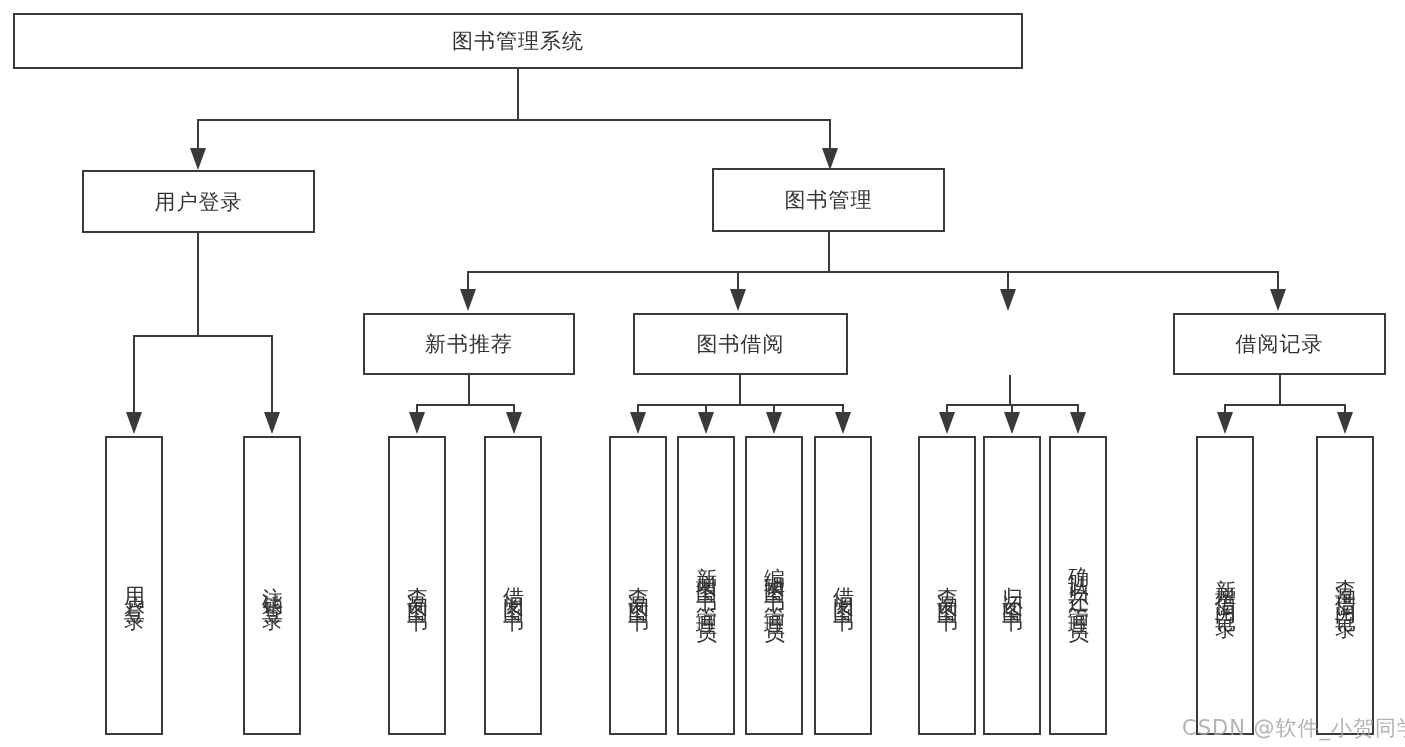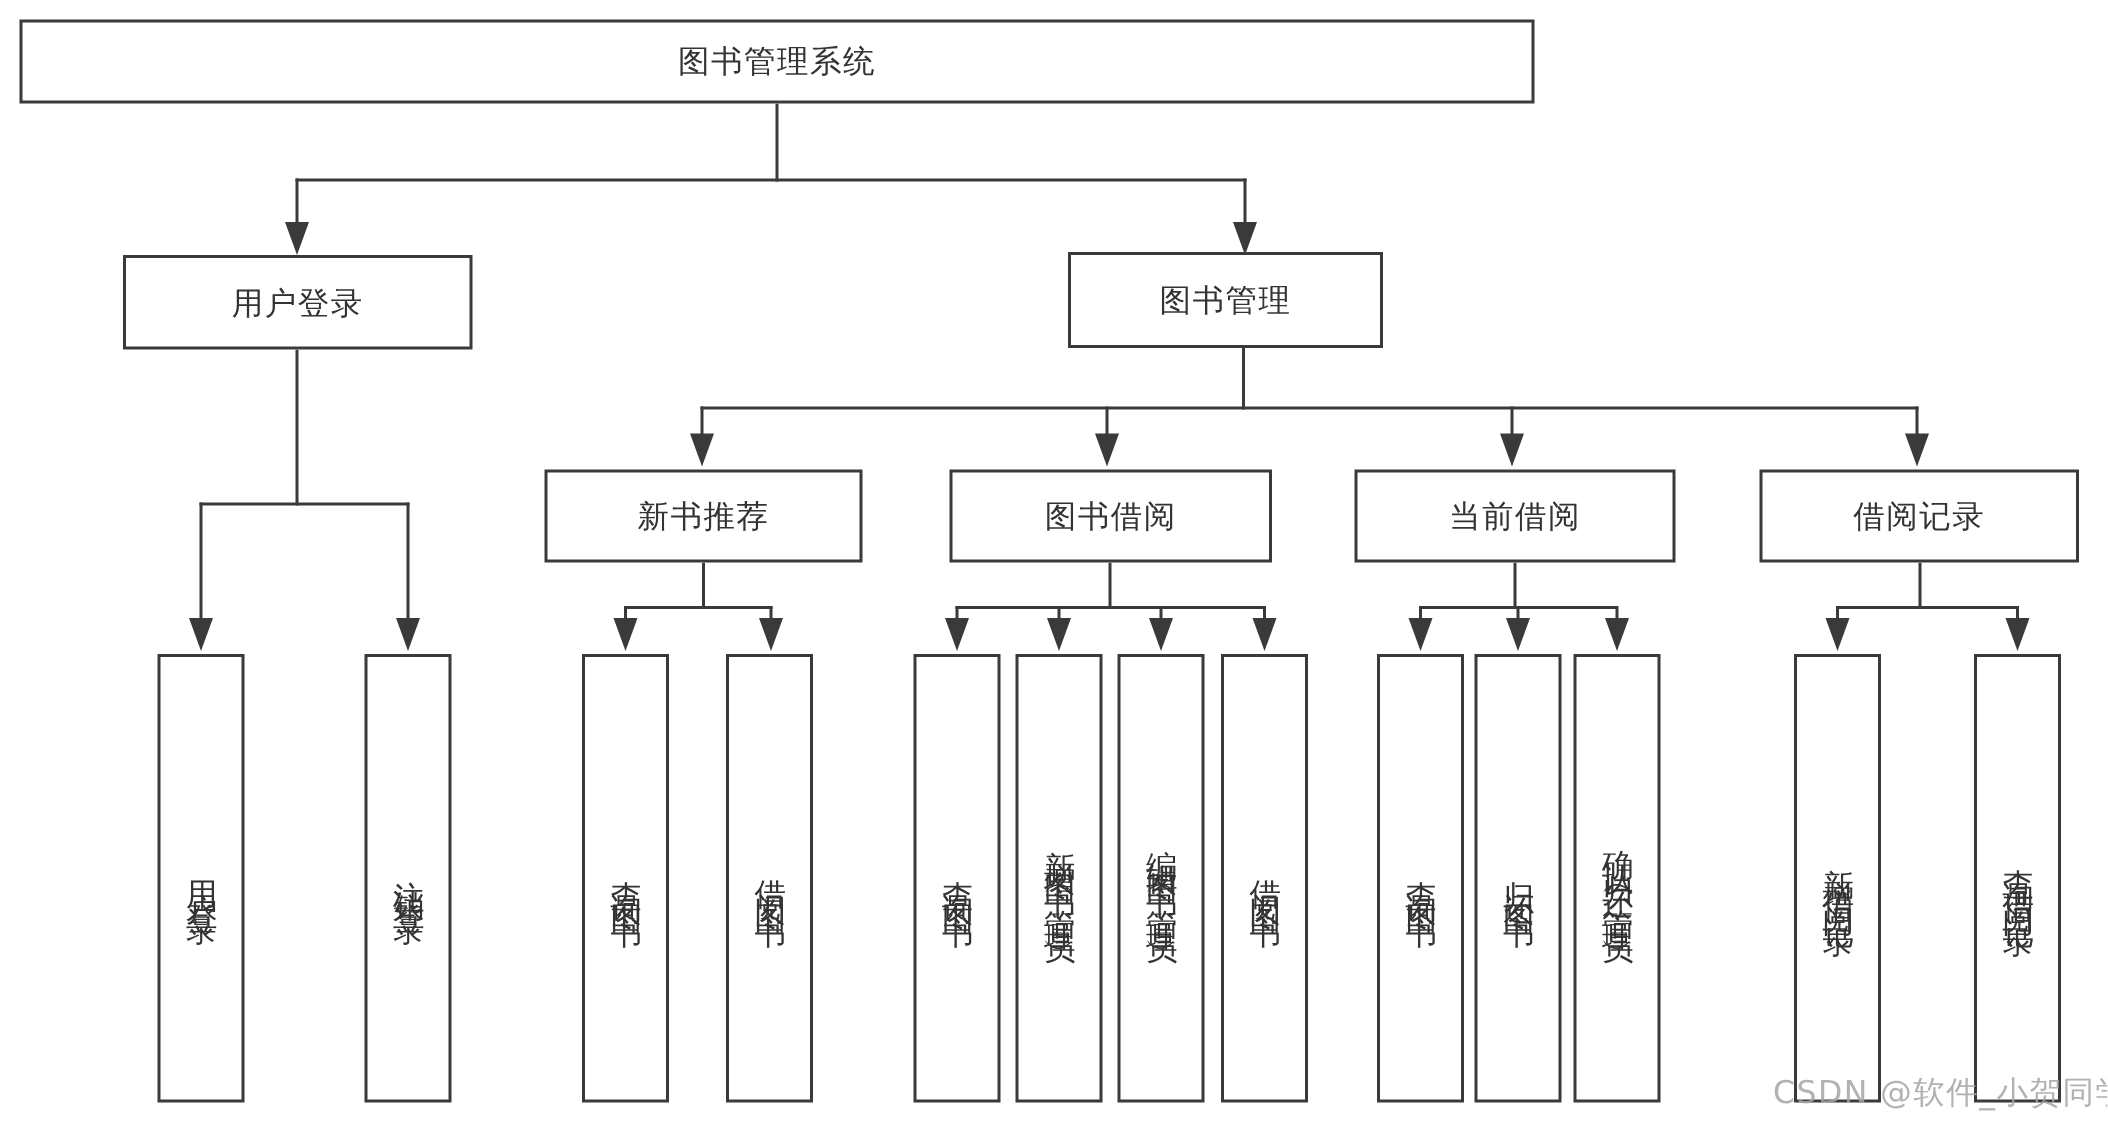--- a/index.html
+++ b/index.html
@@ -66,21 +66,21 @@
   <div class="vline" style="left:517px;top:69px;height:52px;"></div>
   <div class="hline" style="left:197px;top:119px;width:634px;"></div>
   <div class="vline" style="left:197px;top:119px;height:31px;"></div>
   <div class="ah" style="left:190px;top:148px;"></div>
   <div class="vline" style="left:829px;top:119px;height:31px;"></div>
   <div class="ah" style="left:822px;top:148px;"></div>
 
   <div class="box" style="left:82px;top:170px;width:233px;height:63px;">
     <span>用户登录</span>
   </div>
-  <div class="box" style="left:712px;top:168px;width:210px;height:64px;">
+  <div class="box" style="left:712px;top:168px;width:233px;height:64px;">
     <span>图书管理</span>
   </div>
 
   <div class="vline" style="left:197px;top:233px;height:104px;"></div>
   <div class="hline" style="left:133px;top:335px;width:140px;"></div>
   <div class="vline" style="left:133px;top:335px;height:77px;"></div>
   <div class="ah" style="left:126px;top:412px;"></div>
   <div class="vline" style="left:271px;top:335px;height:77px;"></div>
   <div class="ah" style="left:264px;top:412px;"></div>
 
@@ -93,23 +93,20 @@
   <div class="vline" style="left:1007px;top:271px;height:20px;"></div>
   <div class="ah" style="left:1000px;top:289px;"></div>
   <div class="vline" style="left:1277px;top:271px;height:20px;"></div>
   <div class="ah" style="left:1270px;top:289px;"></div>
 
   <div class="box" style="left:633px;top:313px;width:215px;height:62px;">
     <span>图书借阅</span>
   </div>
   <div class="box" style="left:363px;top:313px;width:212px;height:62px;">
     <span>新书推荐</span>
-  </div>
-  <div class="box" style="left:903px;top:313px;width:214px;height:62px;">
-    <span>当前借阅</span>
   </div>
   <div class="box" style="left:1173px;top:313px;width:213px;height:62px;">
     <span>借阅记录</span>
   </div>
 
   <div class="vline" style="left:468px;top:375px;height:31px;"></div>
   <div class="hline" style="left:416px;top:404px;width:99px;"></div>
   <div class="vline" style="left:416px;top:404px;height:10px;"></div>
   <div class="ah" style="left:409px;top:412px;"></div>
   <div class="vline" style="left:513px;top:404px;height:10px;"></div>

